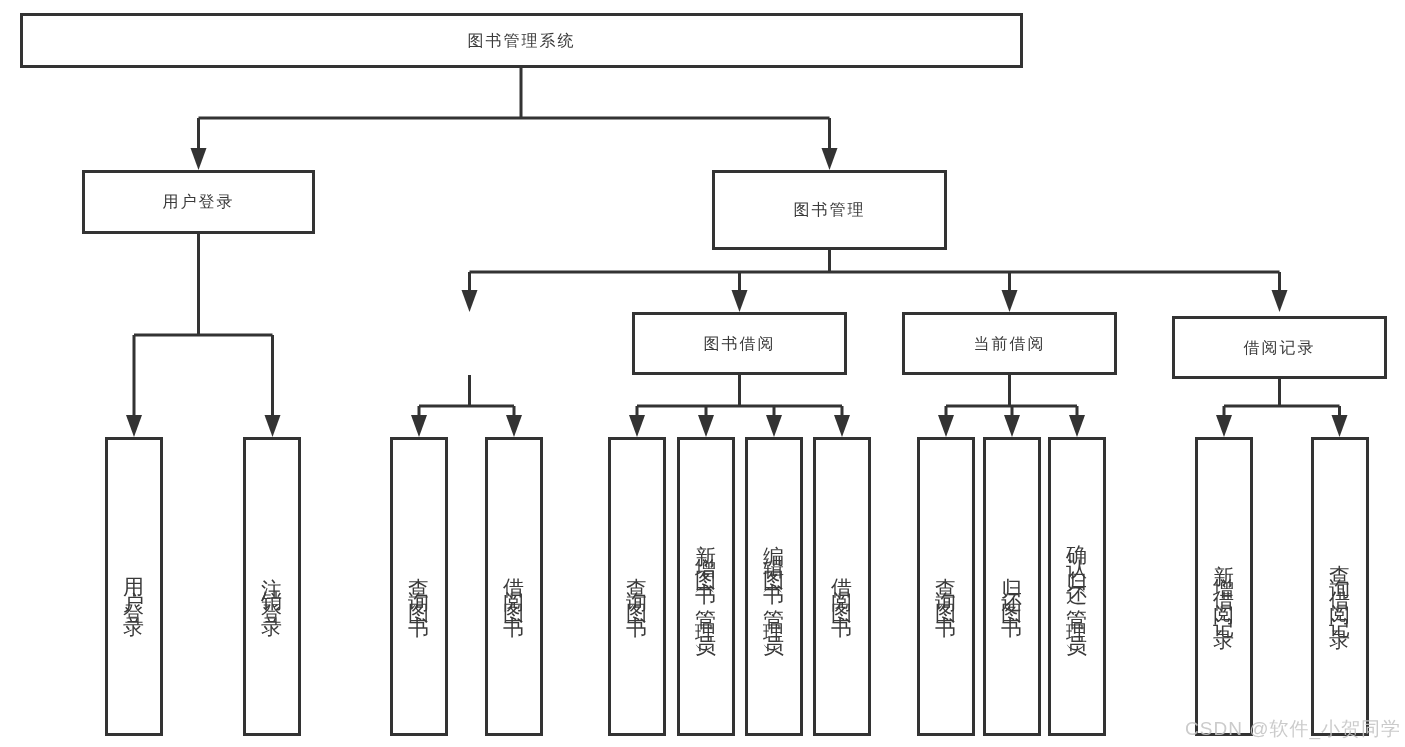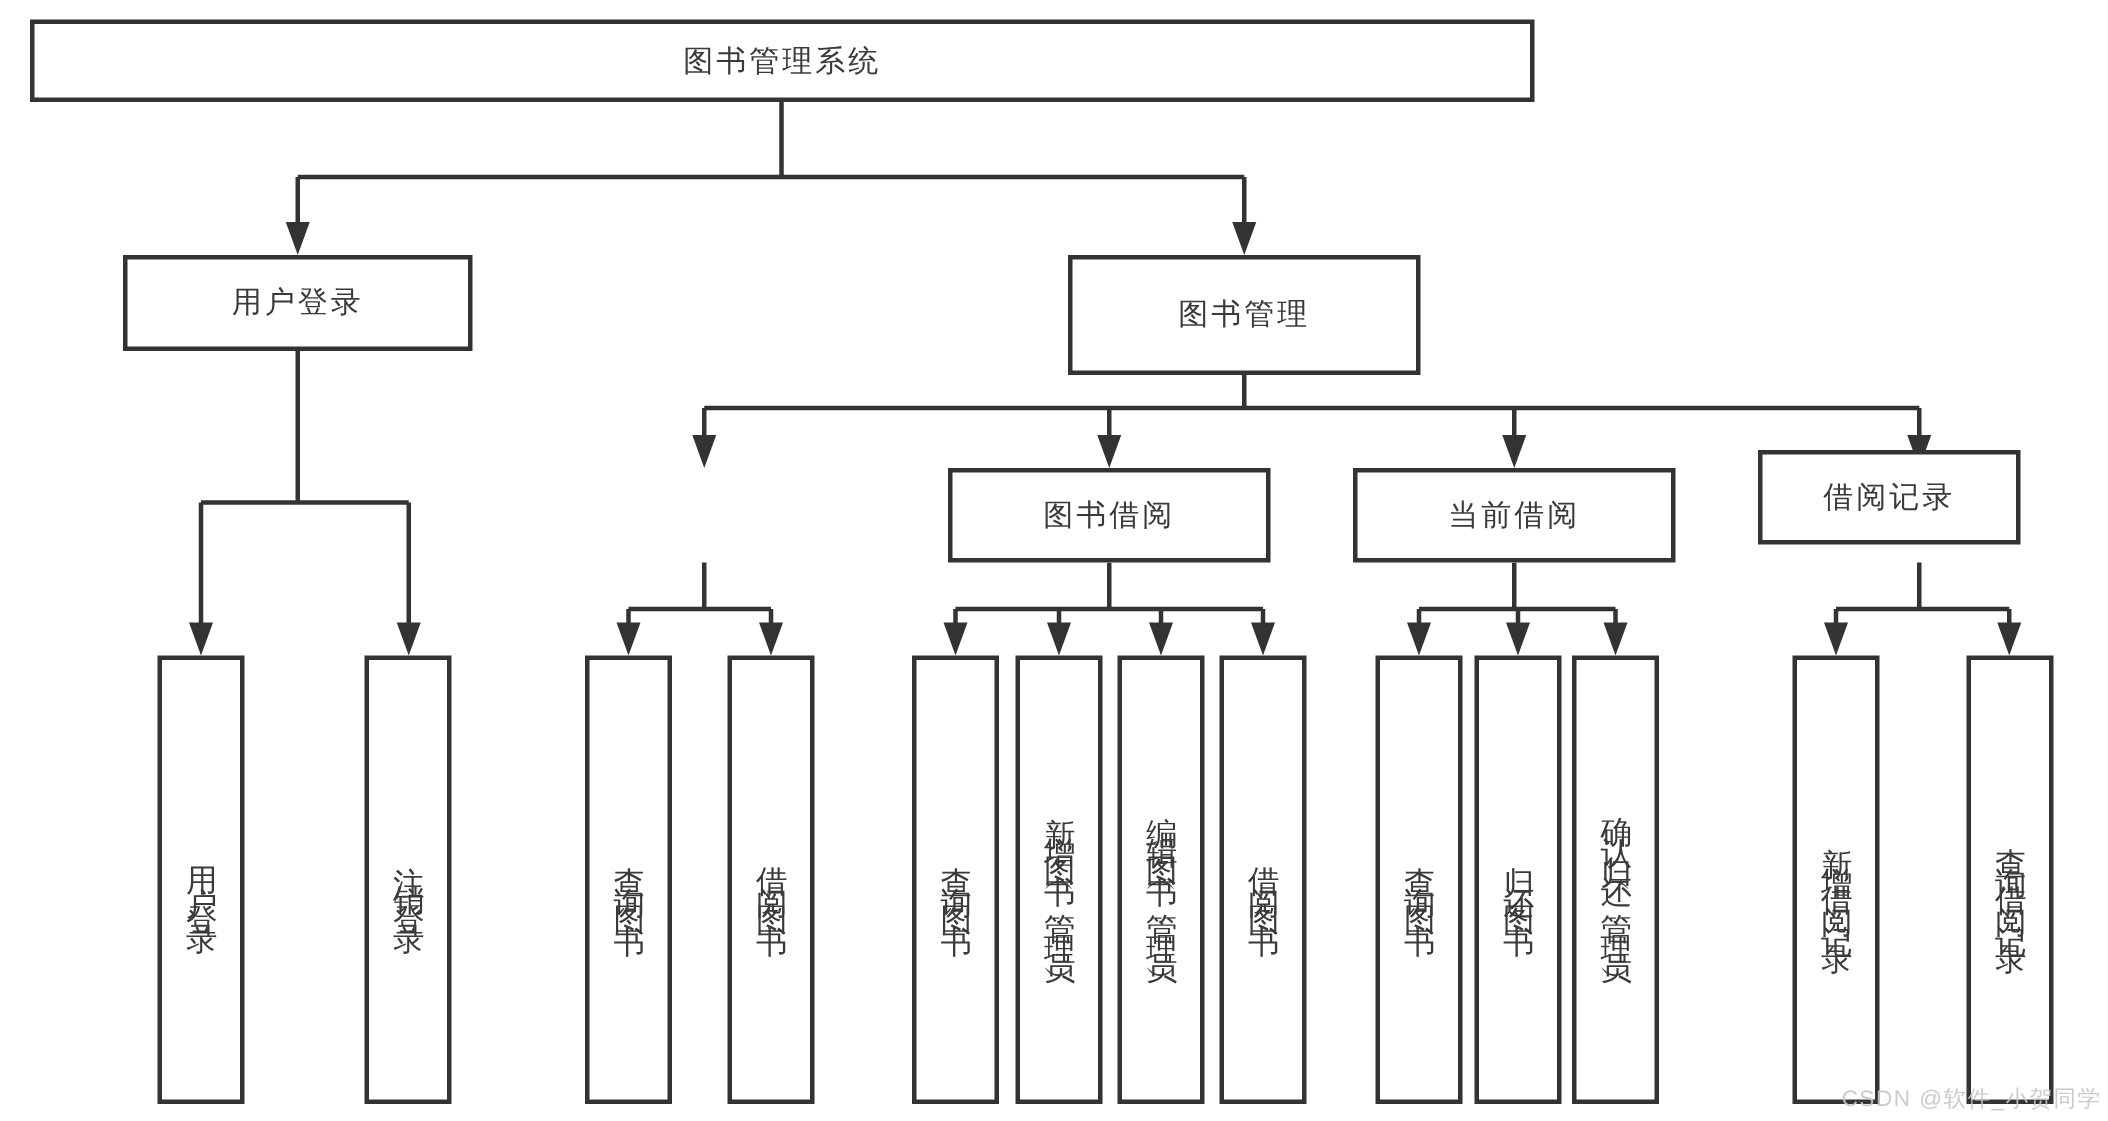--- a/index.html
+++ b/index.html
@@ -25,38 +25,38 @@
     position: absolute;
     background: #ffffff;
     border: 3px solid #333333;
     display: flex;
     align-items: center;
     justify-content: center;
     z-index: 2;
     color: #3a3a3a;
   }
   .hnode {
-    font-size: 20px;
+    font-size: 16px;
     letter-spacing: 2px;
     line-height: 1;
     white-space: nowrap;
     text-align: center;
   }
   .vnode {
     writing-mode: vertical-rl;
     font-size: 21px;
     letter-spacing: 13px;
     line-height: 1;
   }
   .vnode span { display: inline-block; }
   .watermark {
     position: absolute;
     right: 4px;
     bottom: 5px;
-    font-size: 15px;
+    font-size: 19px;
     letter-spacing: 1px;
     color: #c6c6c6;
     opacity: 0.9;
     z-index: 5;
     white-space: nowrap;
   }
 </style>
 </head>
 <body>
 
@@ -85,21 +85,21 @@
       <polygon points="1331.5,415 1347.5,415 1339.5,437" fill="#333333"></polygon>
     </svg>
 
   <div class="node hnode" style="left:20px; top:13px; width:1003px; height:55px;">图书管理系统</div>
 
   <div class="node hnode" style="left:82px; top:170px; width:233px; height:64px;">用户登录</div>
   <div class="node hnode" style="left:712px; top:170px; width:235px; height:80px;">图书管理</div>
 
   <div class="node hnode" style="left:902px; top:312px; width:215px; height:63px;">当前借阅</div>
   <div class="node hnode" style="left:632px; top:312px; width:215px; height:63px;">图书借阅</div>
-  <div class="node hnode" style="left:1172px; top:300px; width:175px; height:63px;font-family:Liberation Serif, serif;">借阅记录</div>
+  <div class="node hnode" style="left:1172px; top:316px; width:215px; height:63px;font-family:Liberation Serif, serif;">借阅记录</div>
 
   <div class="node vnode" style="left:105px; top:437px; width:58px; height:299px;">
     <span>用户登录</span>
   </div>
   <div class="node vnode" style="left:243px; top:437px; width:58px; height:299px;">
     <span>注销登录</span>
   </div>
 
   <div class="node vnode" style="left:390px; top:437px; width:58px; height:299px;">
     <span>查询图书</span>

